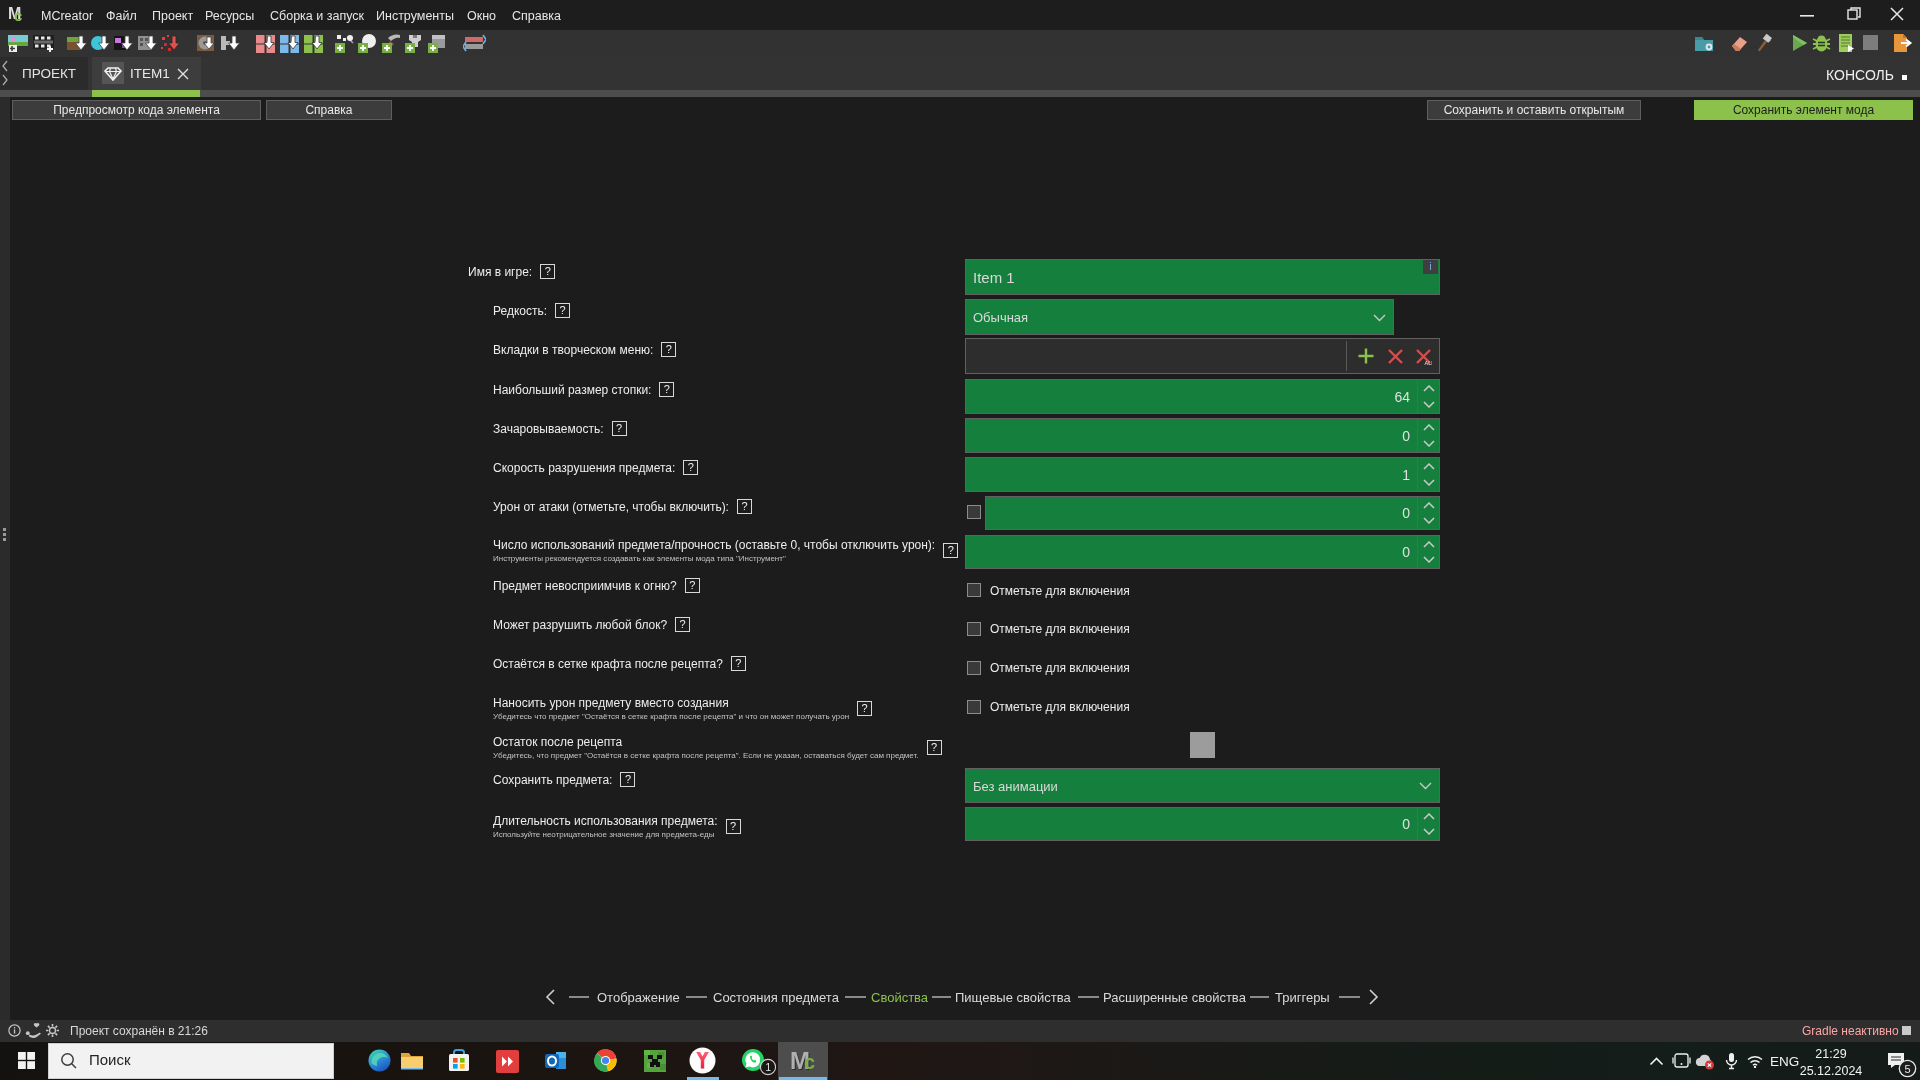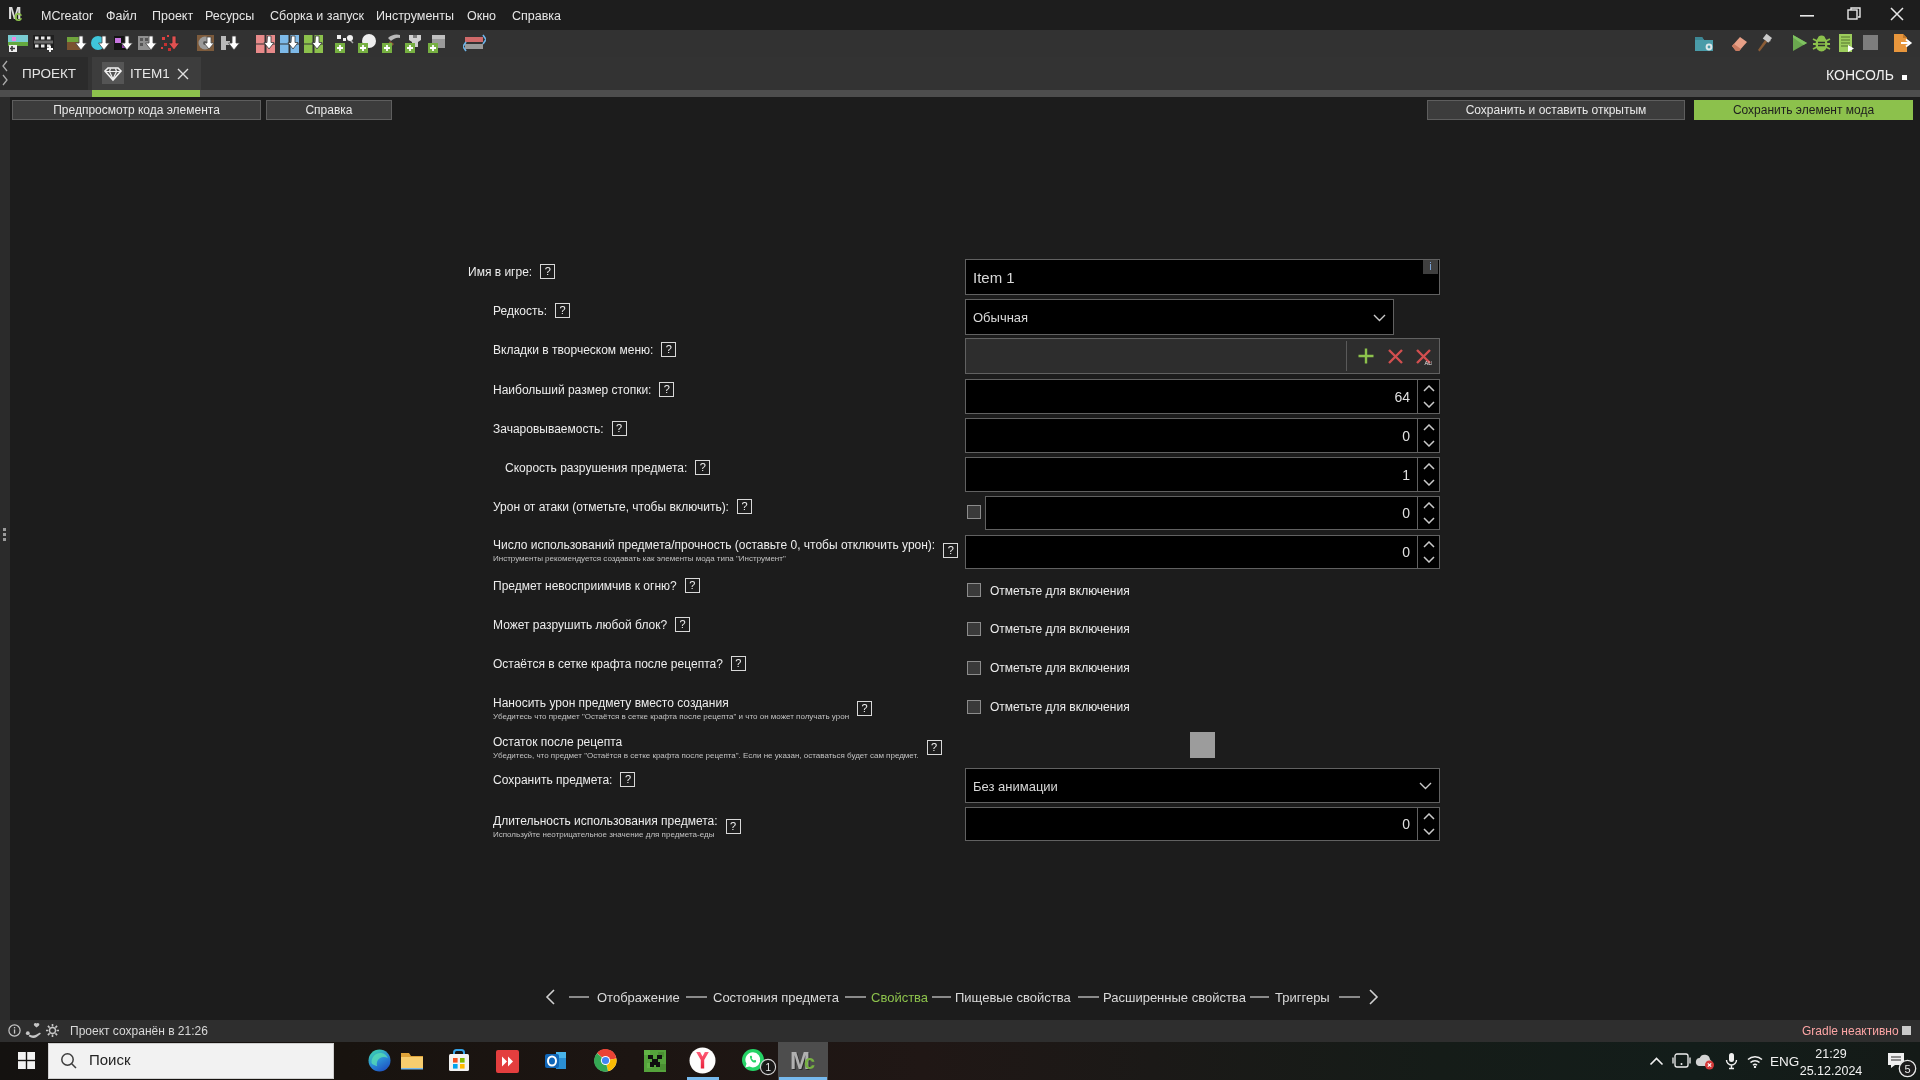--- a/index.html
+++ b/index.html
@@ -35,21 +35,21 @@
   .btn { position:absolute; height:20px; background:#3c3c3c; border:1px solid #5e5e5e; color:#e8e8e8;
      font-size:12px; text-align:center; line-height:18px; }
   .btn.green { background:#8cc14c; border-color:#8cc14c; color:#1e1e1e; }
 
   .lbl { position:absolute; color:#ededed; font-size:12px; white-space:nowrap; display:flex; align-items:center; gap:8px; }
   .lbl .sub { font-size:8px; color:#c2c2c2; font-weight:normal; }
   .help { display:inline-block; width:15px; height:15px; border:1px solid #d8d8d8; color:#f0f0f0;
      font-size:11px; line-height:13px; text-align:center; flex:0 0 auto; }
   .lblcol { display:flex; flex-direction:column; gap:2px; }
 
-  .field { position:absolute; background:#000000; border:1px solid #616161; color:#dcdcdc; }
+  .field { position:absolute; background:#15803d; border:1px solid #616161; color:#dcdcdc; }
   .ftext { position:absolute; left:7px; top:50%; transform:translateY(-50%); font-size:13px; color:#d9d9d9; white-space:nowrap; }
   .spinval { position:absolute; right:29px; top:50%; transform:translateY(-50%); font-size:14px; color:#e0e0e0; }
   .spincol { position:absolute; right:0; top:0; bottom:0; width:22px; border-left:1px solid #616161; }
   .chk { position:absolute; width:14px; height:14px; background:#3a3a3a; border:1px solid #8c8c8c; }
   .chklbl { position:absolute; font-size:12px; color:#ededed; white-space:nowrap; }
 
   
   .pgitem { position:absolute; font-size:13px; color:#dadada; white-space:nowrap; top:990px; }
   .pgdash { position:absolute; top:996px; height:2px; background:#8a8a8a; }
 
@@ -264,21 +264,21 @@
       </svg>
   </div>
   <div id="tabunderline"></div>
   <div id="tabgreen"></div>
   <div id="konsol">КОНСОЛЬ</div>
   <div id="konsoldot"></div>
 
   <div id="content"></div>
   <div class="btn" style="left:12px; top:100px; width:249px;">Предпросмотр кода элемента</div>
   <div class="btn" style="left:266px; top:100px; width:126px;">Справка</div>
-  <div class="btn" style="left:1427px; top:100px; width:258px;">Сохранить и оставить открытым</div>
+  <div class="btn" style="left:1427px; top:100px; width:214px;">Сохранить и оставить открытым</div>
   <div class="btn green" style="left:1694px; top:100px; width:219px;">Сохранить элемент мода</div>
 
   <div id="formlabels">
   <div class="lbl" style="left:468px; top:264px;justify-content:flex-end;">
         <span>Имя в игре:</span>
         <span class="help">?</span>
       </div>
   <div class="lbl" style="left:493px; top:303px;">
         <span>Редкость:</span>
         <span class="help">?</span>
@@ -288,21 +288,21 @@
         <span class="help">?</span>
       </div>
   <div class="lbl" style="left:493px; top:382px;">
         <span>Наибольший размер стопки:</span>
         <span class="help">?</span>
       </div>
   <div class="lbl" style="left:493px; top:421px;">
         <span>Зачаровываемость:</span>
         <span class="help">?</span>
       </div>
-  <div class="lbl" style="left:505px; top:460px;gap:8px;">
+  <div class="lbl" style="left:493px; top:460px;gap:8px;">
         <span>Скорость разрушения предмета:</span>
         <span class="help">?</span>
       </div>
   <div class="lbl" style="left:493px; top:499px;">
         <span>Урон от атаки (отметьте, чтобы включить):</span>
         <span class="help">?</span>
       </div>
   <div class="lbl" style="left:493px; top:538px;">
     <div class="lblcol">
           <span>Число использований предмета/прочность (оставьте 0, чтобы отключить урон):</span>

